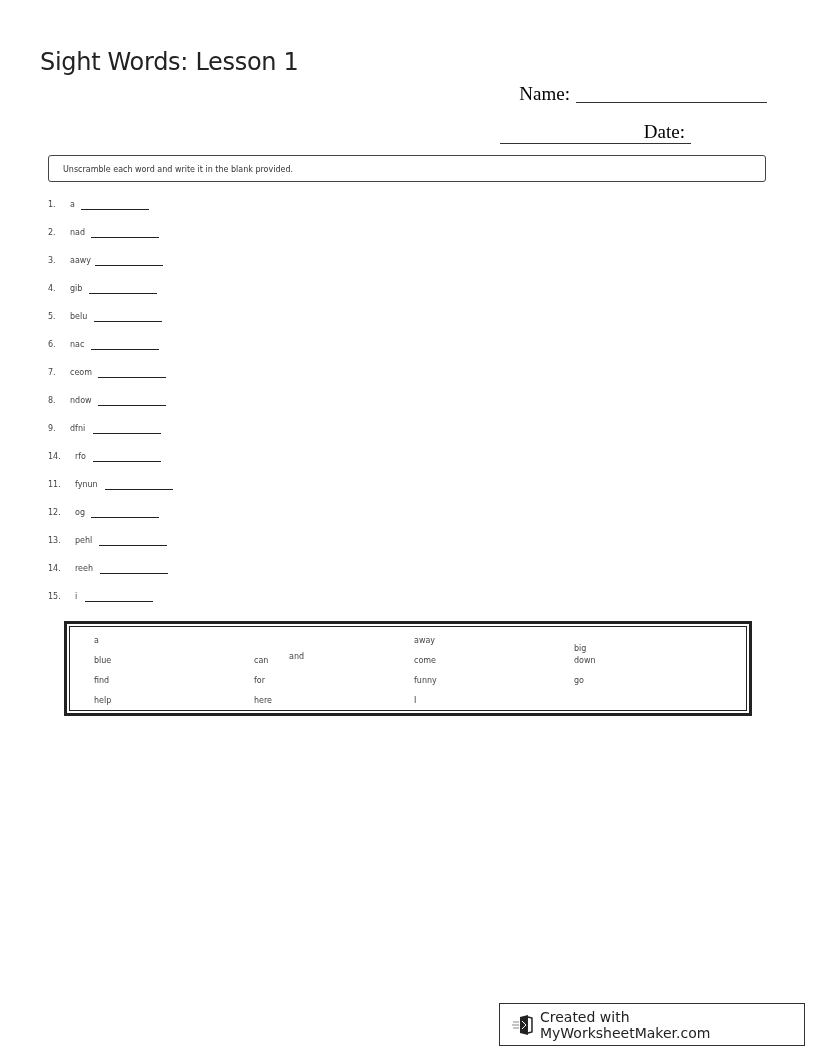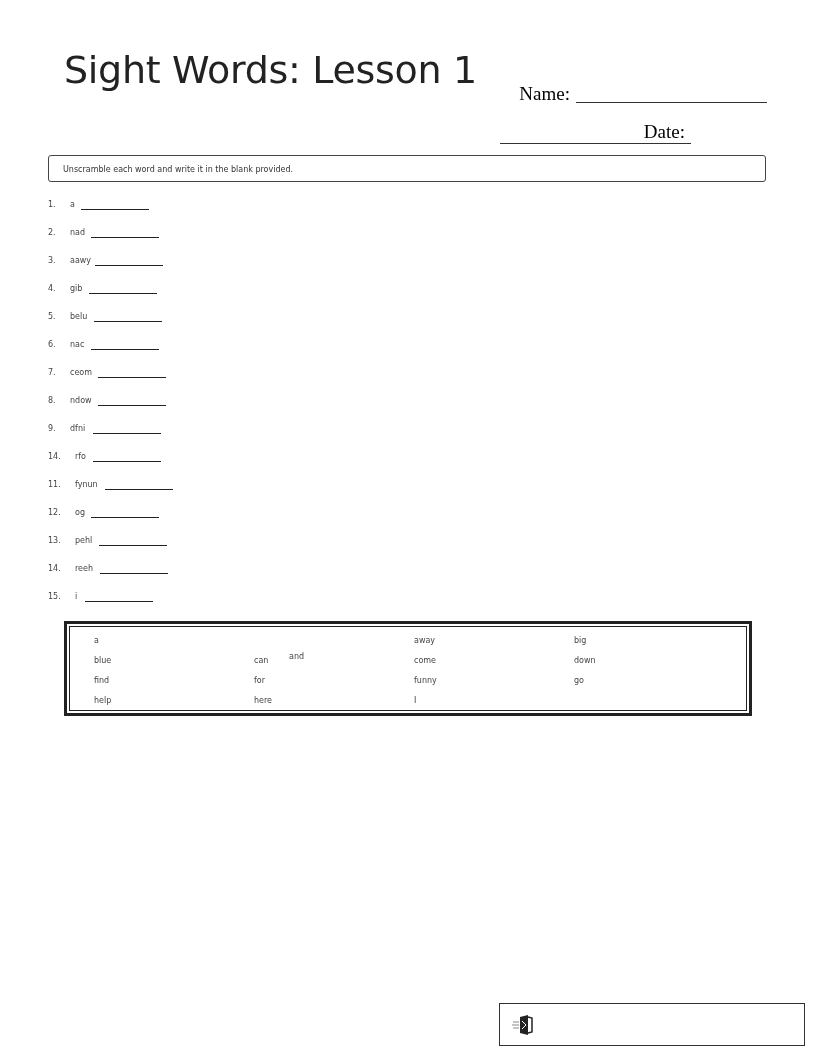--- a/index.html
+++ b/index.html
@@ -1,22 +1,22 @@
 <!DOCTYPE html>
 <html><head>
   <meta charset="utf-8">
   <style>
     html, body { margin: 0; padding: 0; background: #ffffff; }
     body {
       width: 816px; height: 1056px; position: relative; overflow: hidden;
       font-family: "DejaVu Sans", sans-serif; color: #333;
     }
     .title {
-      position: absolute; left: 64px; top: 48px;
-      font-family: "DejaVu Sans", sans-serif; font-size: 38px; font-weight: normal;
+      position: absolute; left: 40px; top: 48px;
+      font-family: "DejaVu Sans", sans-serif; font-size: 24px; font-weight: normal;
       color: #222; letter-spacing: -0.3px; margin: 0;
     }
     .field-row { position: absolute; left: 500px; display: flex; align-items: flex-end; }
     .field-label {
       font-family: "Liberation Serif", serif; font-size: 19px; color: #000000;
       width: 70px; text-align: right; padding-right: 6px; margin-top: 30px;
     }
     .field-line { width: 191px; height: 0; border-bottom: 1.5px solid #333; margin-bottom: 2px; }
     .name-row { top: 53px; }
     .date-row { top: 91px; flex-direction: column; }
@@ -144,21 +144,21 @@
       <span class="q-word" style="left:27px">i</span>
       <span class="q-line" style="left:37px"></span>
     </div>
   </div>
 
 <div class="word-bank">
   <div class="word-bank-inner" id="word-bank-inner">
       <span class="bank-word" style="left: 24px; top: 9px;">a</span>
       <span class="bank-word" style="left: 184px; top: 25px; margin-left: 35px;">and</span>
       <span class="bank-word" style="left: 344px; top: 9px;">away</span>
-      <span class="bank-word" style="left: 504px; top: 9px;">big</span>
+      <span class="bank-word" style="left: 504px; top: 17px;">big</span>
       <span class="bank-word" style="left: 24px; top: 29px;">blue</span>
       <span class="bank-word" style="left: 184px; top: 29px;">can</span>
       <span class="bank-word" style="left: 344px; top: 29px;">come</span>
       <span class="bank-word" style="left: 504px; top: 29px;">down</span>
       <span class="bank-word" style="left: 24px; top: 49px;">find</span>
       <span class="bank-word" style="left: 184px; top: 49px;">for</span>
       <span class="bank-word" style="left: 344px; top: 49px;">funny</span>
       <span class="bank-word" style="left: 504px; top: 49px;">go</span>
       <span class="bank-word" style="left: 24px; top: 69px;">help</span>
       <span class="bank-word" style="left: 184px; top: 69px;">here</span>
@@ -168,13 +168,14 @@
 
 <div class="footer">
   <svg class="footer-icon" viewBox="0 0 22 22">
     <line x1="1" y1="8" x2="7" y2="8" stroke="#888" stroke-width="1"></line>
     <line x1="0" y1="11" x2="7" y2="11" stroke="#888" stroke-width="1"></line>
     <line x1="1" y1="14" x2="7" y2="14" stroke="#888" stroke-width="1"></line>
     <path d="M8 3 L16 1 L16 21 L8 19 Z" fill="#222"></path>
     <path d="M16 3 L20 4 L20 18 L16 19" fill="none" stroke="#222" stroke-width="1.5"></path>
     <path d="M10 7 L14 11 L10 15" fill="none" stroke="#fff" stroke-width="1"></path>
   </svg>
+  <span class="footer-text">Created with MyWorksheetMaker.com</span>
 </div>
 
 </body></html>

